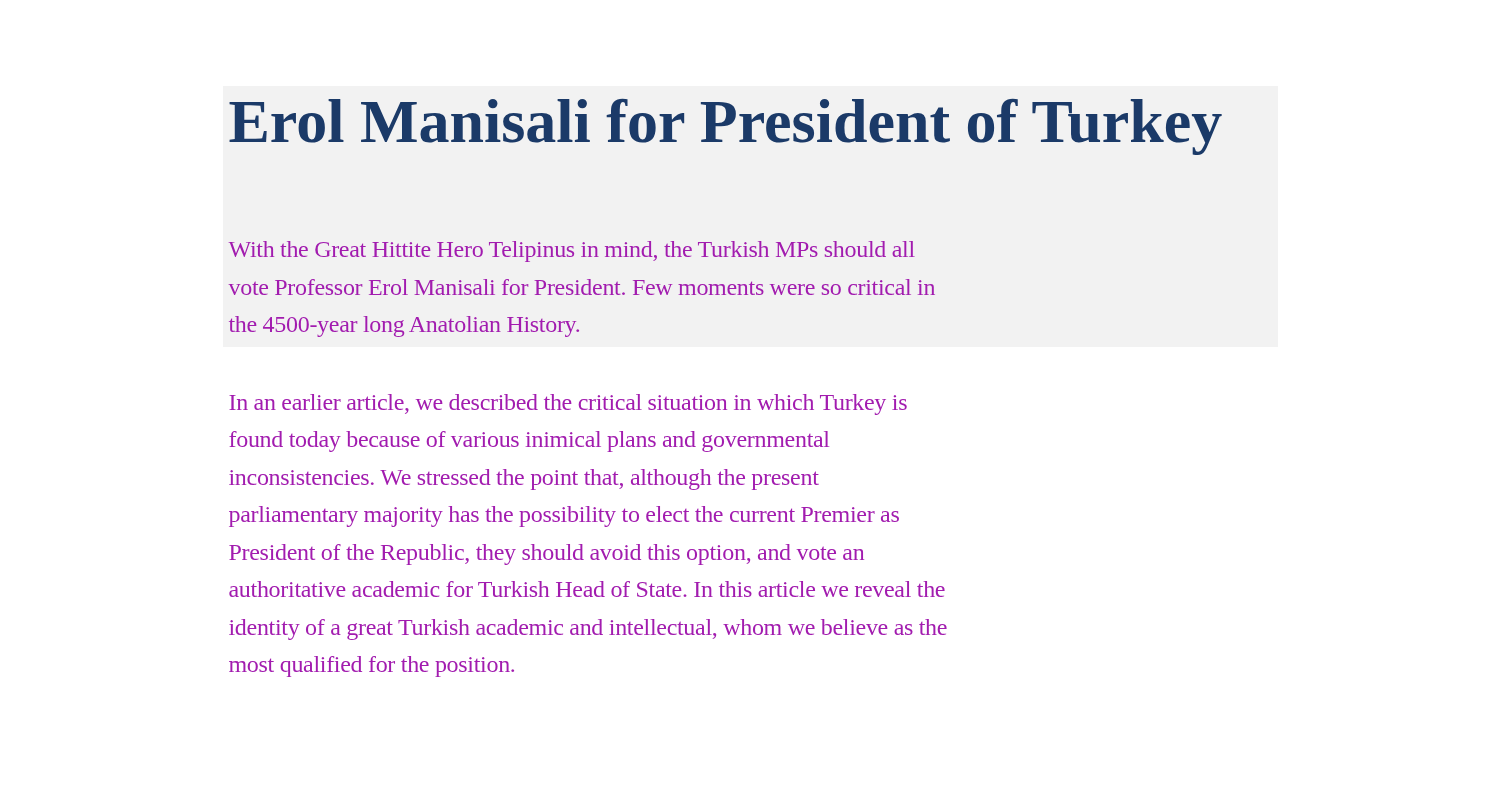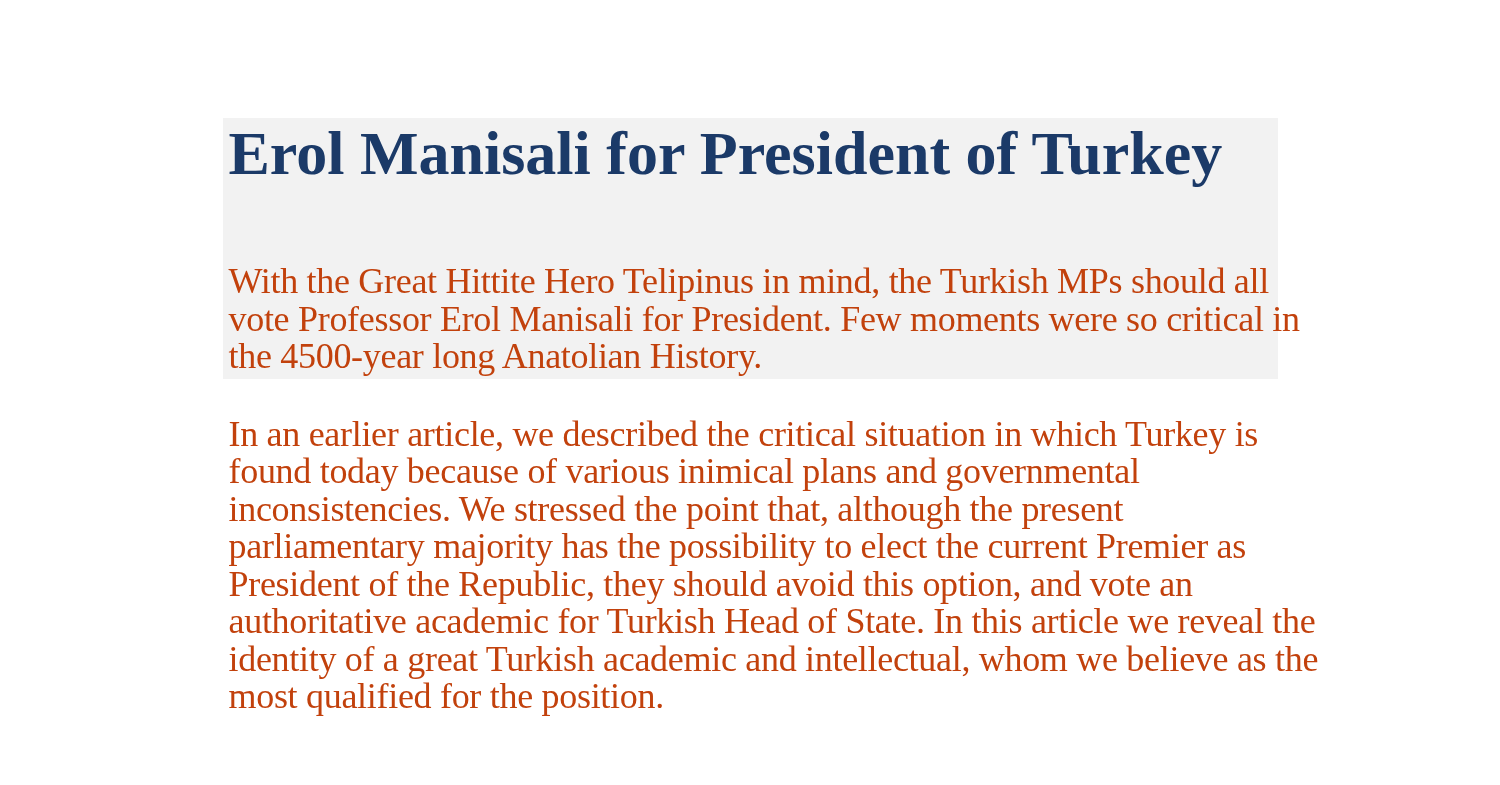--- a/index.html
+++ b/index.html
@@ -9,40 +9,40 @@
   body {
     width: 1500px;
     height: 785px;
     background: #ffffff;
     overflow: hidden;
     font-family: "Liberation Serif", serif;
   }
   .page {
     width: 1055px;
     margin: 0 auto;
-    padding-top: 118px;
+    padding-top: 86px;
   }
   .shaded {
     background: #f2f2f2;
     padding: 4px 8px 3px 6px;
   }
   h1.doc-title {
     margin: 0 0 79px 0;
     font-size: 62px;
     line-height: 62px;
     font-weight: bold;
     color: #1b3a68;
     white-space: pre;
     letter-spacing: 0;
   }
   p.para {
     margin: 0;
-    font-size: 36px;
+    font-size: 24px;
     line-height: 37.5px;
-    color: #c2410c;
+    color: #a21caf;
     white-space: pre;
     letter-spacing: -0.3px;
   }
   p.body-p {
     margin: 37px 0 16px 0;
     padding-left: 6px;
   }
 </style>
 </head>
 <body>

